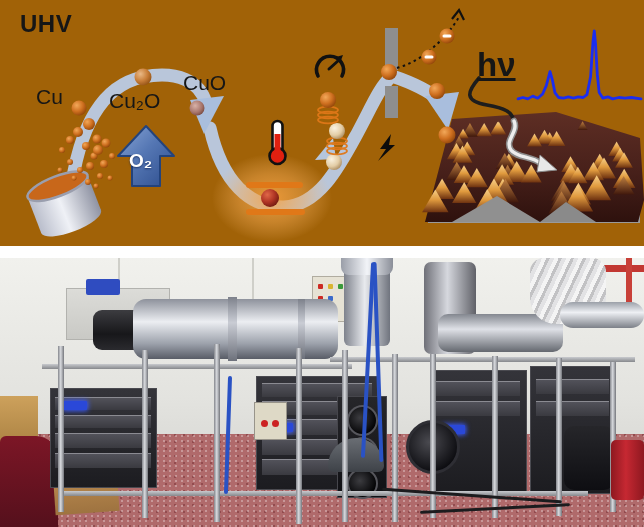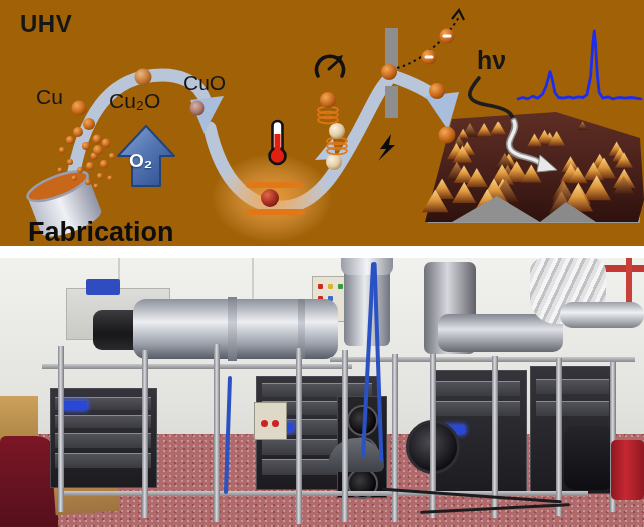--- a/index.html
+++ b/index.html
@@ -7,21 +7,21 @@
          font-family:"Liberation Sans",sans-serif;}
   
   #schematic{position:absolute;left:0;top:0;width:644px;height:246px;background:#a16207;}
   #schemsvg{position:absolute;left:0;top:0;}
   .lbl{position:absolute;color:#161616;line-height:1;white-space:nowrap;}
   .lbl-uhv{left:20px;top:12px;font-size:24px;font-weight:bold;letter-spacing:.5px;}
   .lbl-cu{left:36px;top:86px;font-size:21px;}
   .lbl-cu2o{left:109px;top:90px;font-size:21px;}
   .lbl-cuo{left:183px;top:72px;font-size:21px;}
   .lbl-o2{left:129px;top:151px;font-size:19px;font-weight:bold;color:#fff;text-shadow:0 1px 2px rgba(20,40,90,.8);}
-  .lbl-hv{left:477px;top:48px;font-size:25px;font-weight:bold;}
+  .lbl-hv{left:477px;top:48px;font-size:33px;font-weight:bold;text-decoration:underline;}
   .lbl-stage{top:219px;font-size:27px;font-weight:bold;color:#0e0e0e;}
   .lbl-fab{left:28px;}
   .lbl-man{left:251px;}
   .lbl-ana{left:486px;}
   
   #photo{position:absolute;left:0;top:258px;width:644px;height:269px;overflow:hidden;background:#e8e8e4;}
   #photo div{position:absolute;}
   .wall{left:0;top:0;width:644px;height:200px;background:linear-gradient(180deg,#f1f1ed,#e3e3df 70%,#d9d9d5);}
   .wall-line{background:#cfcfc9;}
   .red-stripe{left:578px;top:7px;width:66px;height:7px;background:#c23832;}
@@ -298,21 +298,20 @@
 
       <polyline id="spectrum-line" points="518.0,98.9 522.9,97.5 527.8,98.9 532.8,96.1 537.7,98.2 542.6,94.0 546.3,85.6 550.0,71.6 552.4,80.0 554.9,92.6 558.6,97.5 563.5,98.2 568.4,96.8 573.4,98.2 578.3,96.8 583.2,97.5 586.9,94.7 590.6,76.5 593.0,41.5 594.3,31.0 595.5,43.6 597.3,74.4 599.2,92.6 602.9,98.2 607.8,96.8 612.7,98.9 618.9,97.5 625.0,98.2 631.2,97.5 641.0,98.9" fill="none" stroke="#1b2df0" stroke-width="2.8" stroke-linejoin="round" stroke-linecap="round"></polyline>
     </svg>
 
     <div class="lbl lbl-uhv">UHV</div>
     <div class="lbl lbl-cu">Cu</div>
     <div class="lbl lbl-cu2o">Cu₂O</div>
     <div class="lbl lbl-cuo">CuO</div>
     <div class="lbl lbl-o2">O₂</div>
     <div class="lbl lbl-hv">hν</div>
-    <div class="lbl lbl-stage lbl-fab">Fabrication</div>
   </section>
 
   <section id="photo">
     <div class="wall"></div>
     <div class="wall-line" style="left:118px;top:0;width:2px;height:78px;"></div>
     <div class="wall-line" style="left:252px;top:0;width:2px;height:58px;"></div>
     <div class="red-stripe"></div>
     <div class="red-post"></div>
     <div class="green-panel"></div>
     <div class="elec-panel">

